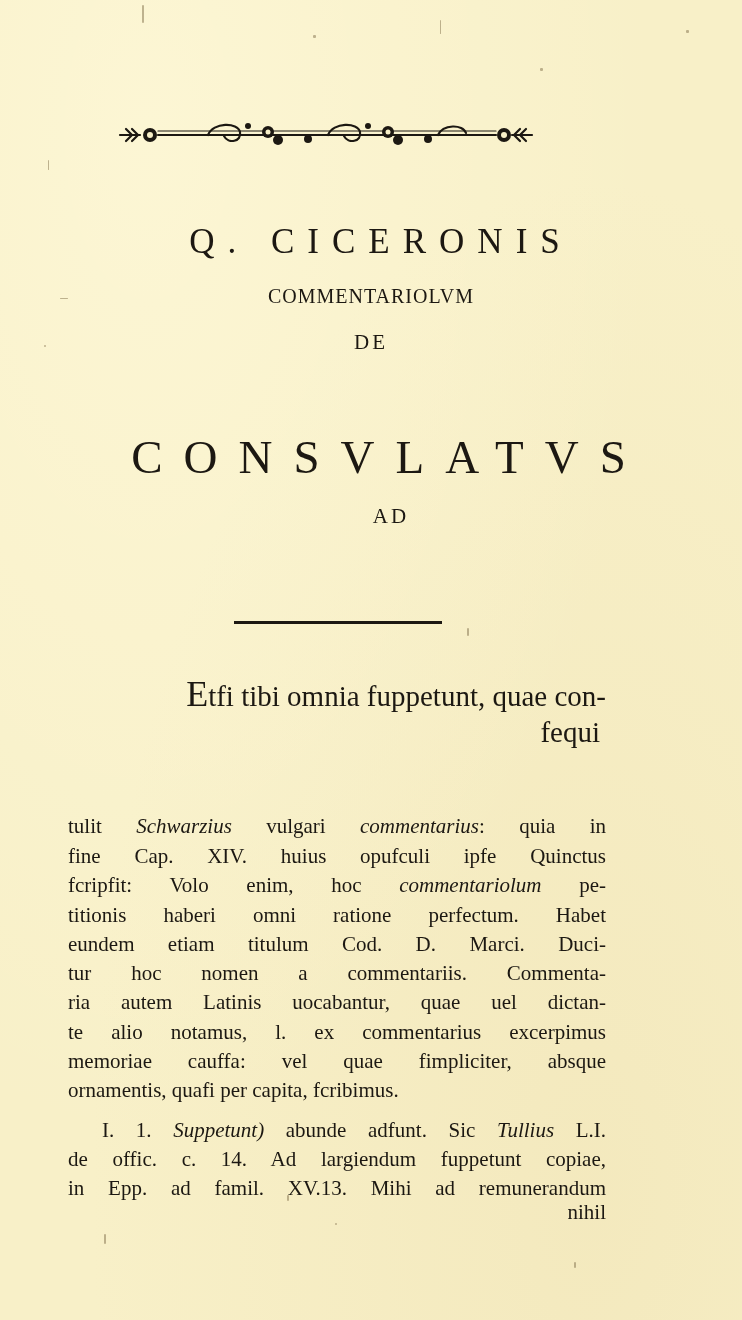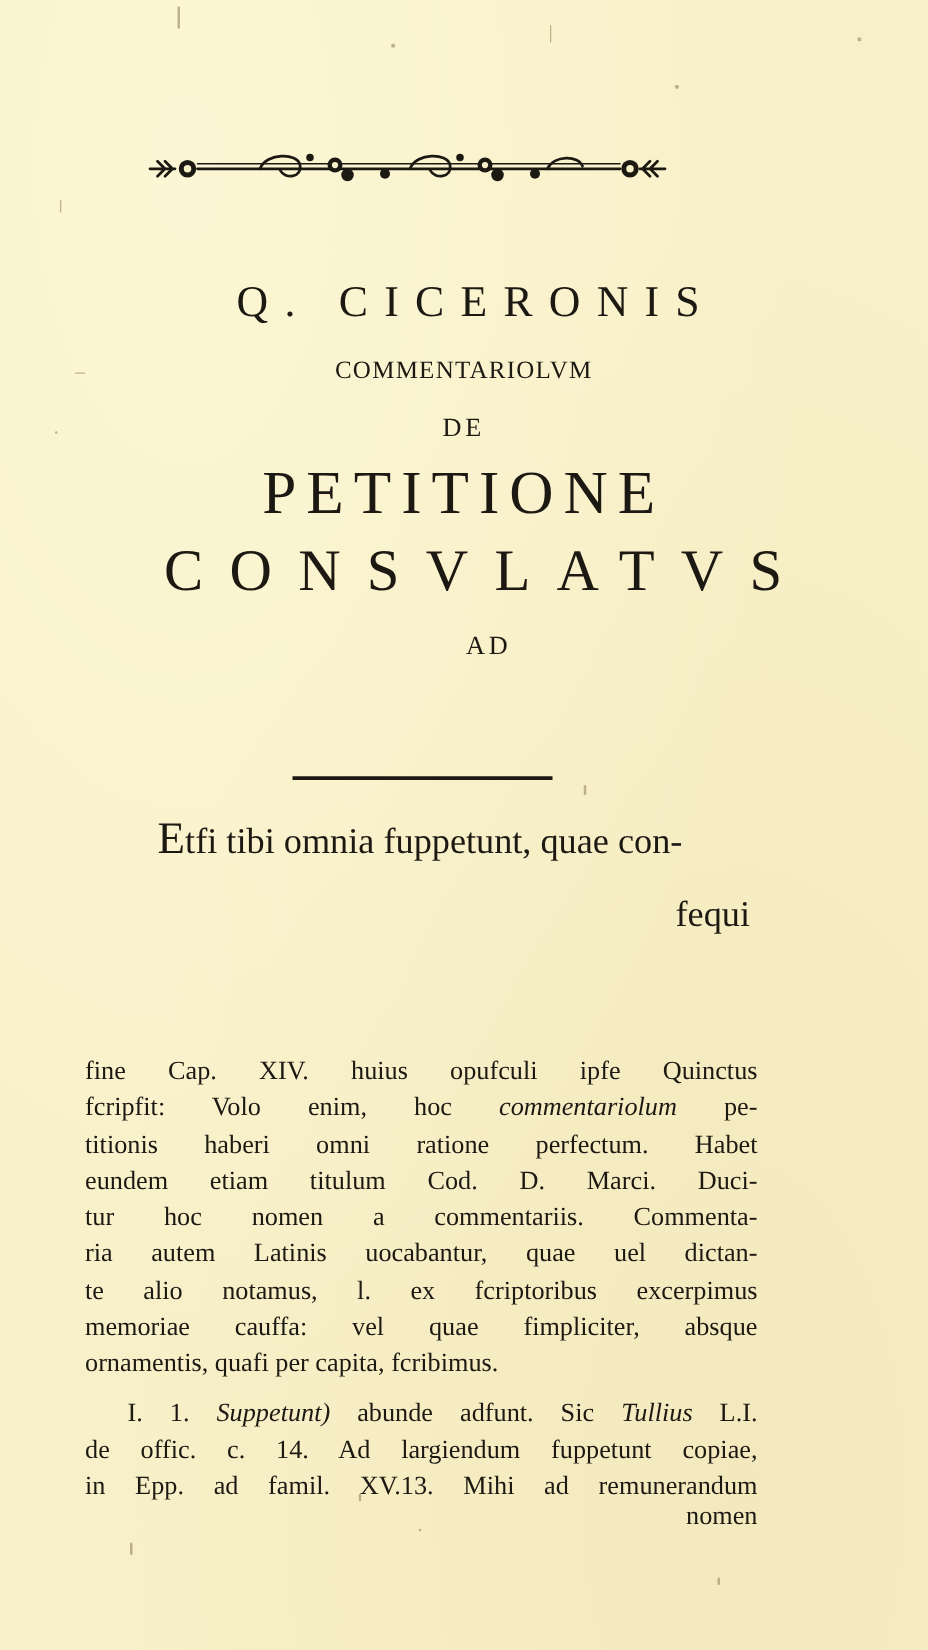--- a/index.html
+++ b/index.html
@@ -25,21 +25,21 @@
     .t3 { top: 330px; font-size: 21px; letter-spacing: 3px; }
     .t4 { top: 365px; font-size: 49px; letter-spacing: 8px; }
     .t5 { top: 430px; font-size: 47px; letter-spacing: 21px; padding-left: 18px; }
     .t6 { top: 504px; font-size: 21px; letter-spacing: 3px; padding-left: 20px; }
     .t7 { top: 550px; font-size: 30px; letter-spacing: 5px; }
 
     .rule { position: absolute; left: 234px; top: 621px; width: 208px; height: 3px; background: #1c1812; }
 
     .text-line { position: absolute; white-space: nowrap; }
     .body-line { font-size: 29px; }
-    .body-l1 { left: 66px; top: 652px; width: 540px; display: flex; justify-content: center; }
+    .body-l1 { left: 66px; top: 676px; width: 540px; display: flex; justify-content: flex-end; }
     .body-l1 .dropcap { font-size: 36px; line-height: 1; }
     .body-l2 { right: 142px; top: 716px; }
 
     .note-line { font-size: 21px; left: 68px; width: 538px; text-align: justify; text-align-last: justify; }
     .note-last { text-align-last: left; }
     .note-right { text-align: right; text-align-last: right; }
     .indent { padding-left: 56px; width: 482px; }
     em { font-style: italic; }
   </style>
 </head>
@@ -89,39 +89,39 @@
         <circle cx="386" cy="17" r="3"></circle>
         <circle cx="150" cy="14" r="2.5"></circle>
         <circle cx="270" cy="14" r="2.5"></circle>
       </g>
     </svg>
   </div>
 
   <div class="title-line t1">Q. CICERONIS</div>
   <div class="title-line t2">COMMENTARIOLVM</div>
   <div class="title-line t3">DE</div>
-  <div class="title-line t4">PETITIONE</div>
   <div class="title-line t5">CONSVLATVS</div>
   <div class="title-line t6">AD</div>
 
   <div class="rule"></div>
 
   <div class="text-line body-line body-l1">
     <span><span class="dropcap">E</span><span>tfi tibi omnia fuppetunt, quae con-</span></span>
   </div>
   <div class="text-line body-line body-l2">fequi</div>
 
+  <div class="text-line note-line" style="top:814px;"><span>tulit</span> <em>Schwarzius</em> <span>vulgari</span> <em>commentarius</em><span>: quia in</span></div>
   <div class="text-line note-line" style="top:844px;">fine Cap. XIV. huius opufculi ipfe Quinctus</div>
   <div class="text-line note-line" style="top:873px;"><span>fcripfit: Volo enim, hoc</span> <em>commentariolum</em> <span>pe-</span></div>
   <div class="text-line note-line" style="top:903px;">titionis haberi omni ratione perfectum. Habet</div>
   <div class="text-line note-line" style="top:932px;">eundem etiam titulum Cod. D. Marci. Duci-</div>
   <div class="text-line note-line" style="top:961px;">tur hoc nomen a commentariis. Commenta-</div>
   <div class="text-line note-line" style="top:990px;">ria autem Latinis uocabantur, quae uel dictan-</div>
-  <div class="text-line note-line" style="top:1020px;">te alio notamus, l. ex fcriptoribus excerpimus</div>
+  <div class="text-line note-line" style="top:1020px;">te alio notamus, l. ex commentarius excerpimus</div>
   <div class="text-line note-line note-last" style="top:1078px;">ornamentis, quafi per capita, fcribimus.</div>
   <div class="text-line note-line" style="top:1049px;">memoriae cauffa: vel quae fimpliciter, absque</div>
 
   <div class="text-line note-line indent" style="top:1118px; padding-left:34px; width:504px;"><span>I. 1.</span> <em>Suppetunt)</em><span> abunde adfunt. Sic</span> <em>Tullius</em><span> L.I.</span></div>
   <div class="text-line note-line" style="top:1147px;">de offic. c. 14. Ad largiendum fuppetunt copiae,</div>
   <div class="text-line note-line" style="top:1176px;">in Epp. ad famil. XV.13. Mihi ad remunerandum</div>
-  <div class="text-line note-line note-right" style="top:1200px;">nomen</div>
+  <div class="text-line note-line note-right" style="top:1200px;">nihil</div>
 
 </div>
 
 </body></html>

